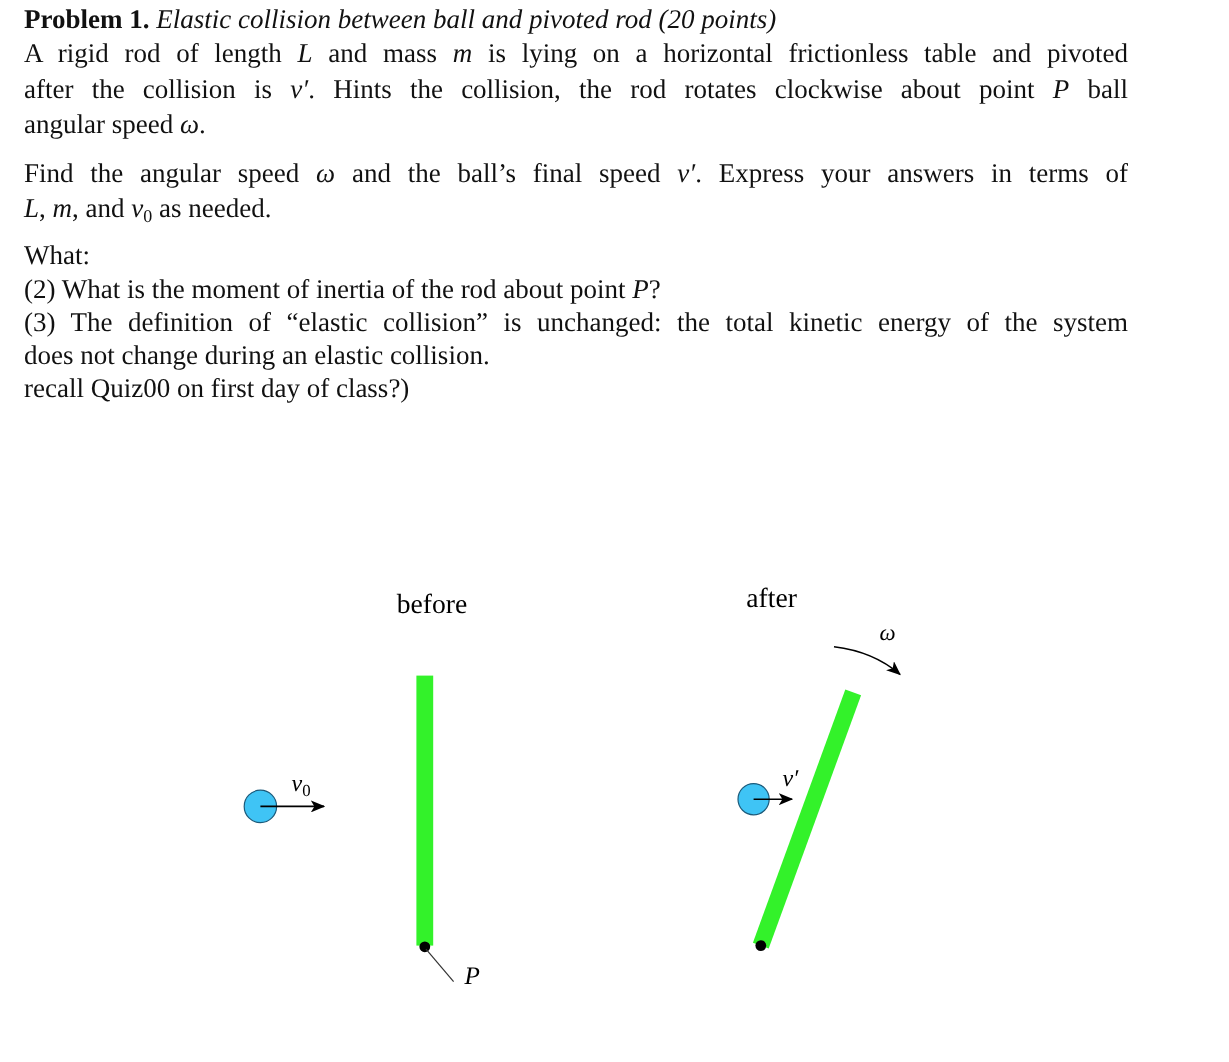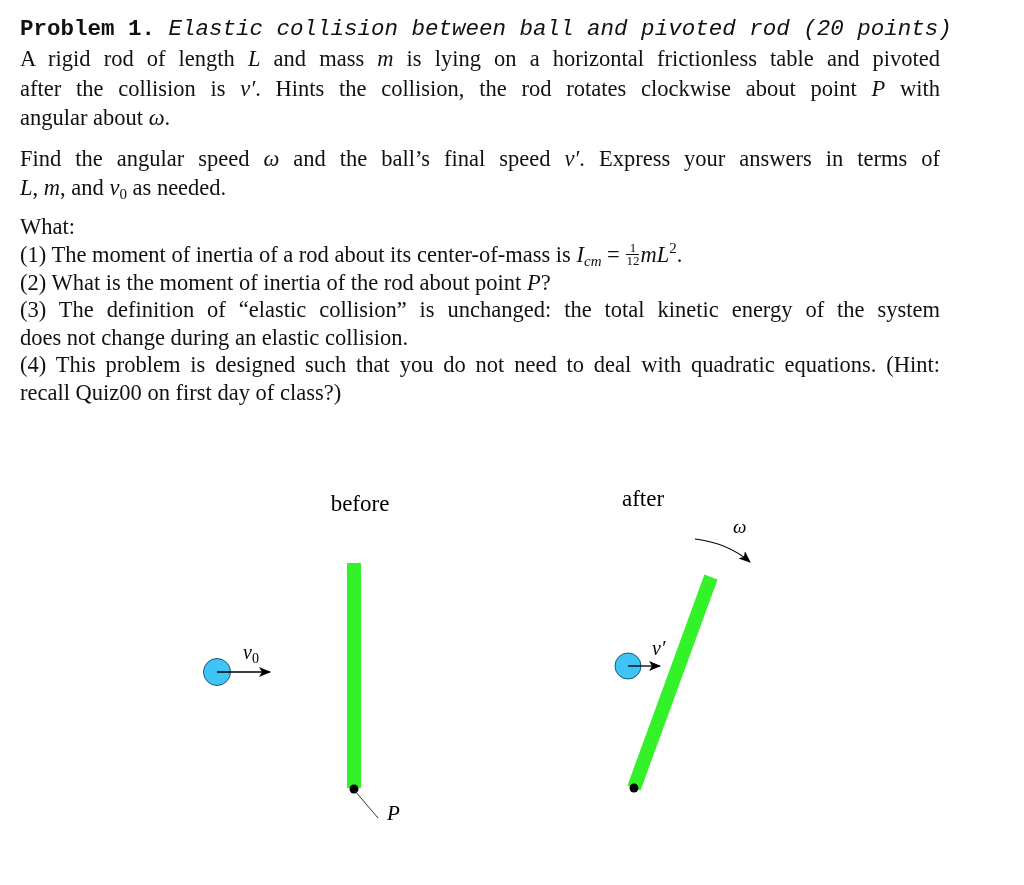--- a/index.html
+++ b/index.html
@@ -18,48 +18,46 @@
     .frac .num { display: block; border-bottom: 1px solid #111; padding: 0 1px; }
     .frac .den { display: block; }
     .hints .line { height: 27.6px; line-height: 27.6px; }
     svg.fig { position: absolute; left: 0; top: 0; }
     .fig-label { font-family: "Liberation Serif", "DejaVu Serif", serif; }
   </style>
 </head>
 <body>
 
 <div class="doc">
-  <div class="line" style="margin-top:15px;font-family:Liberation Mono, monospace;">
+  <div class="line" style="margin-top:1px;">
     <span class="title">Problem 1.</span>
     <span class="it">Elastic collision between ball and pivoted rod</span>
     <span class="it">(20 points)</span>
   </div>
 
   <div>
     <div class="line justify"><span>A rigid rod of length </span><span class="it">L</span><span> and mass </span><span class="it">m</span><span> is lying on a horizontal frictionless table and pivoted</span></div>
-    <div class="line justify"><span>after the collision is </span><span class="it">v′</span><span>.  Hints the collision, the rod rotates clockwise about point </span><span class="it">P</span><span> with</span></div>
-    <div class="line"><span>angular about </span><span class="it">ω</span><span>.</span></div>
+    <div class="line justify"><span>after the collision is </span><span class="it">v′</span><span>.  Hints the collision, the rod rotates clockwise about point </span><span class="it">P</span><span> ball</span></div>
+    <div class="line"><span>angular speed </span><span class="it">ω</span><span>.</span></div>
   </div>
 
   <div class="gap"></div>
 
   <div>
     <div class="line justify"><span>Find the angular speed </span><span class="it">ω</span><span> and the ball’s final speed </span><span class="it">v′</span><span>.  Express your answers in terms of</span></div>
     <div class="line"><span class="it">L</span><span>, </span><span class="it">m</span><span>, and </span><span class="it">v</span><sub>0</sub><span> as needed.</span></div>
   </div>
 
   <div class="gap"></div>
 
   <div class="hints">
     <div class="line">What:</div>
-    <div class="line"><span>(1) The moment of inertia of a rod about its center-of-mass is </span><span class="it">I</span><sub class="it">cm</sub><span> = </span><span class="frac"><span class="num">1</span><span class="den">12</span></span><span class="it">mL</span><sup>2</sup><span>.</span></div>
     <div class="line"><span>(2) What is the moment of inertia of the rod about point </span><span class="it">P</span><span>?</span></div>
     <div class="line justify">(3) The definition of “elastic collision” is unchanged:  the total kinetic energy of the system</div>
     <div class="line">does not change during an elastic collision.</div>
-    <div class="line justify">(4) This problem is designed such that you do not need to deal with quadratic equations.  (Hint:</div>
     <div class="line">recall Quiz00 on first day of class?)</div>
   </div>
 </div>
 
 <svg class="fig" width="1024" height="885" viewBox="0 0 1024 885">
   <defs>
     <marker id="arrowhead" markerWidth="12" markerHeight="10" refX="11" refY="5" orient="auto" markerUnits="userSpaceOnUse">
       <path d="M0,0 L12,5 L0,10 L3,5 Z" fill="#000"></path>
     </marker>
   </defs>

